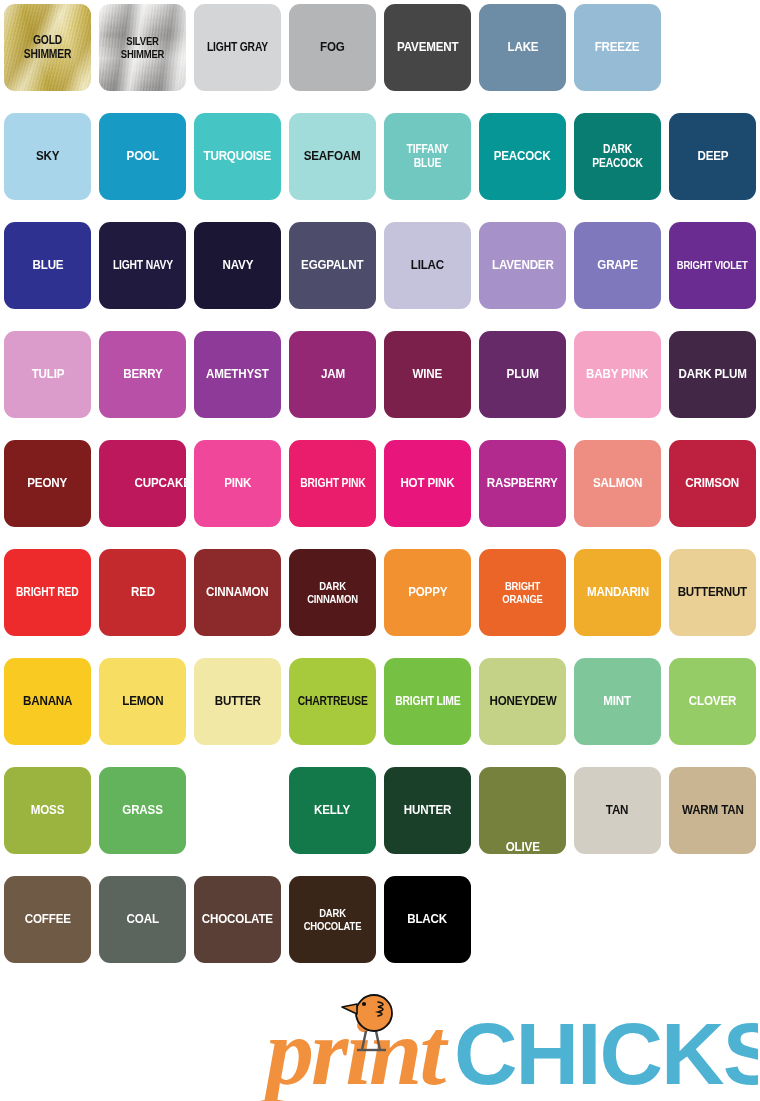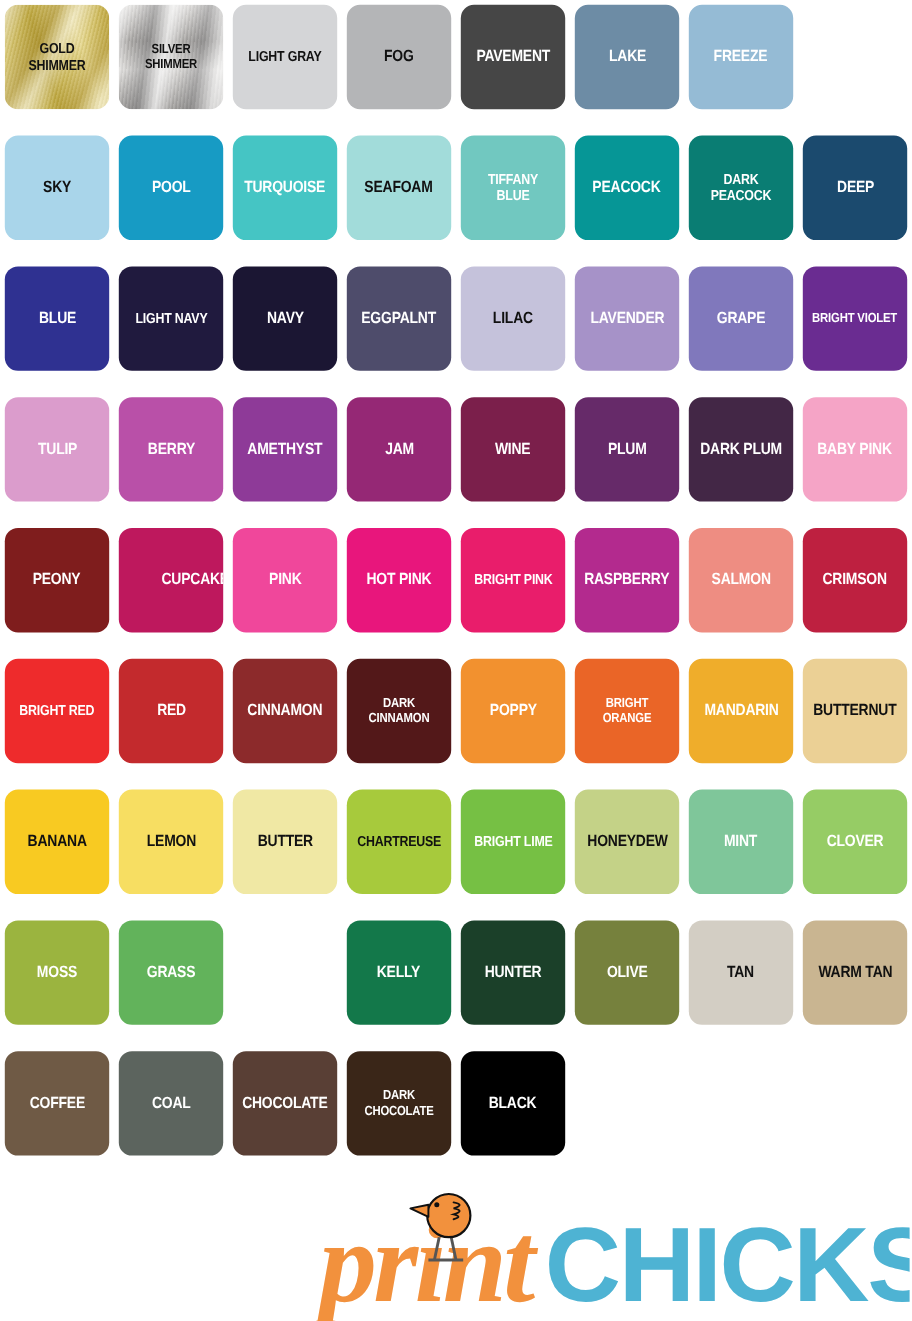--- a/index.html
+++ b/index.html
@@ -202,43 +202,43 @@
         </div>
         <div class="swatch" style="background-color: rgb(149, 40, 117);">
           <span class="swatch-label" style="color: rgb(255, 255, 255);">JAM</span>
         </div>
         <div class="swatch" style="background-color: rgb(123, 31, 75);">
           <span class="swatch-label" style="color: rgb(255, 255, 255);">WINE</span>
         </div>
         <div class="swatch" style="background-color: rgb(102, 42, 105);">
           <span class="swatch-label" style="color: rgb(255, 255, 255);">PLUM</span>
         </div>
+        <div class="swatch" style="background-color: rgb(245, 164, 198);">
+          <span class="swatch-label" style="color: rgb(255, 255, 255);">BABY PINK</span>
+        </div>
         <div class="swatch" style="background-color: rgb(67, 39, 70);">
           <span class="swatch-label" style="color: rgb(255, 255, 255);">DARK PLUM</span>
         </div>
-        <div class="swatch" style="background-color: rgb(245, 164, 198);">
-          <span class="swatch-label" style="color: rgb(255, 255, 255);">BABY PINK</span>
-        </div>
       </div>
       <div class="swatch-row">
         <div class="swatch" style="background-color: #7f1d1d;">
           <span class="swatch-label" style="color: rgb(255, 255, 255);">PEONY</span>
         </div>
         <div class="swatch" style="background-color: #be185d; padding-left: 40px;">
           <span class="swatch-label" style="color: rgb(255, 255, 255);">CUPCAKE</span>
         </div>
         <div class="swatch" style="background-color: rgb(240, 71, 155);">
           <span class="swatch-label" style="color: rgb(255, 255, 255);">PINK</span>
         </div>
+        <div class="swatch" style="background-color: rgb(233, 29, 107);">
+          <span class="swatch-label sm" style="color: rgb(255, 255, 255);">BRIGHT PINK</span>
+        </div>
         <div class="swatch" style="background-color: rgb(232, 22, 124);">
           <span class="swatch-label" style="color: rgb(255, 255, 255);">HOT PINK</span>
         </div>
-        <div class="swatch" style="background-color: rgb(233, 29, 107);">
-          <span class="swatch-label sm" style="color: rgb(255, 255, 255);">BRIGHT PINK</span>
-        </div>
         <div class="swatch" style="background-color: rgb(179, 42, 142);">
           <span class="swatch-label" style="color: rgb(255, 255, 255);">RASPBERRY</span>
         </div>
         <div class="swatch" style="background-color: rgb(238, 141, 130);">
           <span class="swatch-label" style="color: rgb(255, 255, 255);">SALMON</span>
         </div>
         <div class="swatch" style="background-color: rgb(190, 32, 64);">
           <span class="swatch-label" style="color: rgb(255, 255, 255);">CRIMSON</span>
         </div>
       </div>
@@ -303,21 +303,21 @@
         </div>
         <div class="swatch">
           <span class="swatch-label sm" style="color: rgb(255, 255, 255);">BRIGHT GREEN</span>
         </div>
         <div class="swatch" style="background-color: rgb(19, 120, 74);">
           <span class="swatch-label" style="color: rgb(255, 255, 255);">KELLY</span>
         </div>
         <div class="swatch" style="background-color: rgb(27, 64, 41);">
           <span class="swatch-label" style="color: rgb(255, 255, 255);">HUNTER</span>
         </div>
-        <div class="swatch" style="background-color: rgb(118, 129, 61);">
+        <div class="swatch" style="background-color: rgb(118, 129, 61); align-items: flex-end;">
           <span class="swatch-label" style="color: rgb(255, 255, 255);">OLIVE</span>
         </div>
         <div class="swatch" style="background-color: rgb(211, 206, 196);">
           <span class="swatch-label" style="color: rgb(17, 17, 17);">TAN</span>
         </div>
         <div class="swatch" style="background-color: rgb(201, 181, 145);">
           <span class="swatch-label" style="color: rgb(17, 17, 17);">WARM TAN</span>
         </div>
       </div>
       <div class="swatch-row">

